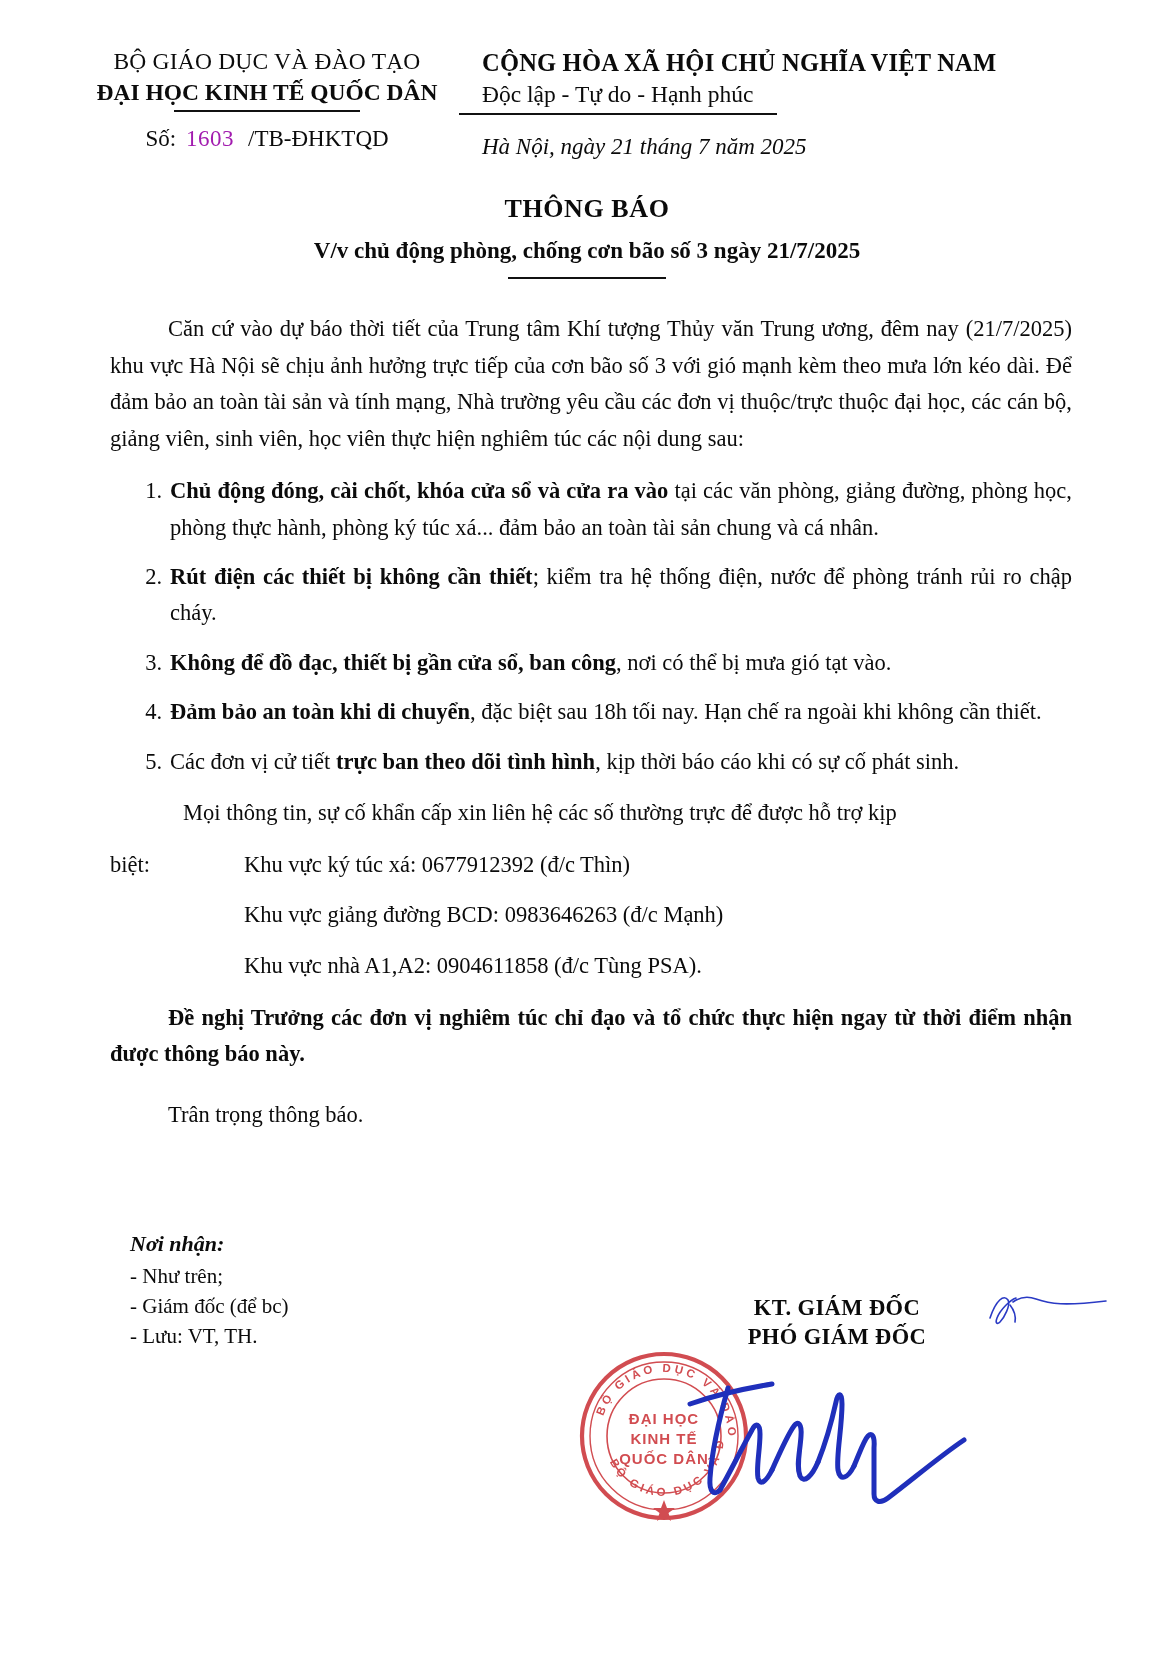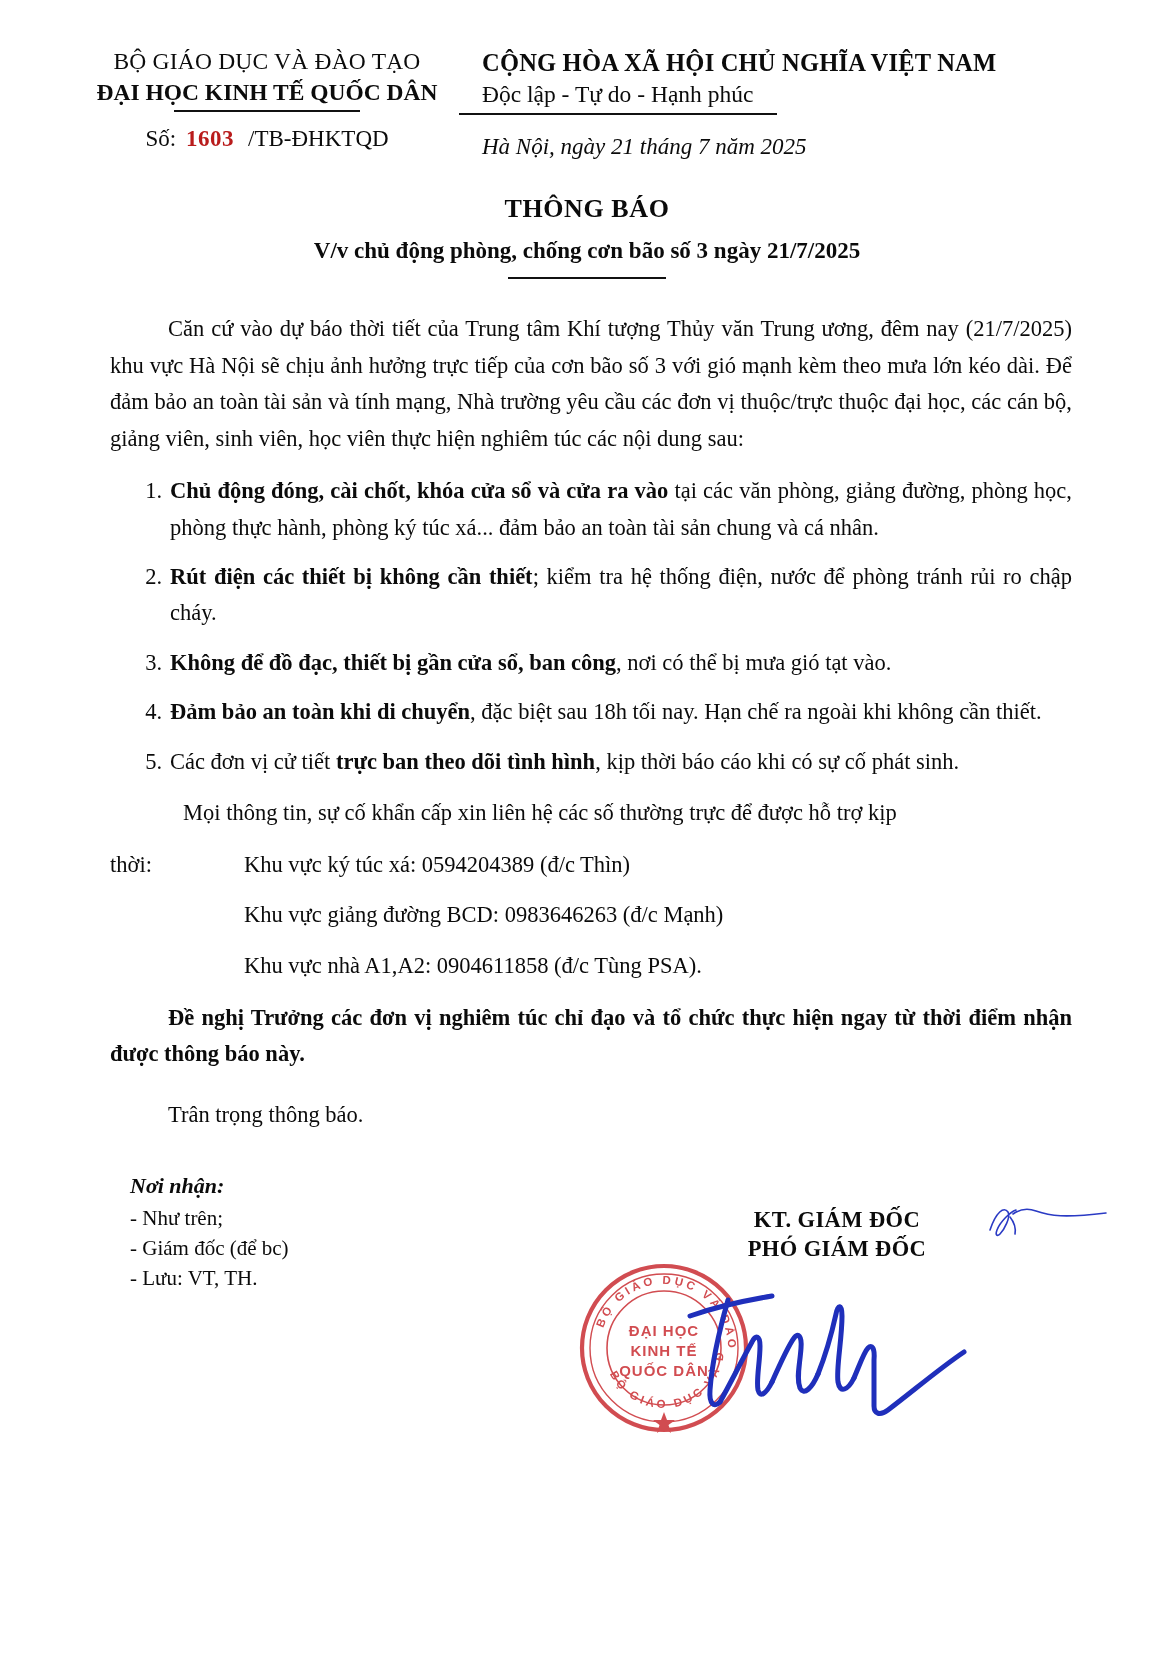--- a/index.html
+++ b/index.html
@@ -65,24 +65,23 @@
     height: 2px;
     background: #111;
   }
   .so-line {
     margin-top: 20px;
     font-size: 23px;
     white-space: nowrap;
   }
   .so-label { }
   .so-number {
-    color: #b91c1c;
+    color: #a21caf;
     padding: 0 4px 0 10px;
     letter-spacing: .5px;
-    font-weight: bold;
   }
   .so-suffix { padding-left: 10px; }
 
   .country {
     font-size: 24.5px;
     font-weight: bold;
     letter-spacing: .2px;
     line-height: 1.2;
     white-space: nowrap;
   }
@@ -197,24 +196,24 @@
   .closing {
     text-indent: 58px;
     margin: 24px 0 0 0;
   }
 
   
   .footer {
     position: absolute;
     left: 0;
     right: 0;
-    top: 1170px;
+    top: 1228px;
     padding: 0 60px 0 130px;
     display: flex;
-    align-items: center;
+    align-items: flex-end;
   }
   .recipients {
     width: 430px;
     flex: 0 0 auto;
     font-size: 21px;
     line-height: 1.42;
   }
   .recipients .rec-title {
     font-weight: bold;
     font-style: italic;
@@ -305,23 +304,23 @@
         <li><span class="num">1.</span><b>Chủ động đóng, cài chốt, khóa cửa sổ và cửa ra vào</b><span> tại các văn phòng, giảng đường, phòng học, phòng thực hành, phòng ký túc xá... đảm bảo an toàn tài sản chung và cá nhân.</span></li>
         <li><span class="num">2.</span><b>Rút điện các thiết bị không cần thiết</b><span>; kiểm tra hệ thống điện, nước để phòng tránh rủi ro chập cháy.</span></li>
         <li><span class="num">3.</span><b>Không để đồ đạc, thiết bị gần cửa sổ, ban công</b><span>, nơi có thể bị mưa gió tạt vào.</span></li>
         <li><span class="num">4.</span><b>Đảm bảo an toàn khi di chuyển</b><span>, đặc biệt sau 18h tối nay. Hạn chế ra ngoài khi không cần thiết.</span></li>
         <li><span class="num">5.</span><span>Các đơn vị cử tiết </span><b>trực ban theo dõi tình hình</b><span>, kịp thời báo cáo khi có sự cố phát sinh.</span></li>
       </ol>
 
     <div class="contact-block">
       <p class="contact-intro">Mọi thông tin, sự cố khẩn cấp xin liên hệ các số thường trực để được hỗ trợ kịp</p>
       <div class="contact-row">
-        <div class="lead">thời:</div>
+        <div class="lead">biệt:</div>
         <div class="contact-lines" id="contact-lines">
-            <div class="cl">Khu vực ký túc xá: 0594204389 (đ/c Thìn)</div>
+            <div class="cl">Khu vực ký túc xá: 0677912392 (đ/c Thìn)</div>
             <div class="cl">Khu vực giảng đường BCD: 0983646263 (đ/c Mạnh)</div>
             <div class="cl">Khu vực nhà A1,A2: 0904611858 (đ/c Tùng PSA).</div>
           </div>
       </div>
     </div>
 
     <p class="bold-para">Đề nghị Trưởng các đơn vị nghiêm túc chỉ đạo và tổ chức thực hiện ngay từ thời điểm nhận được thông báo này.</p>
     <p class="closing">Trân trọng thông báo.</p>
   </div>
 

